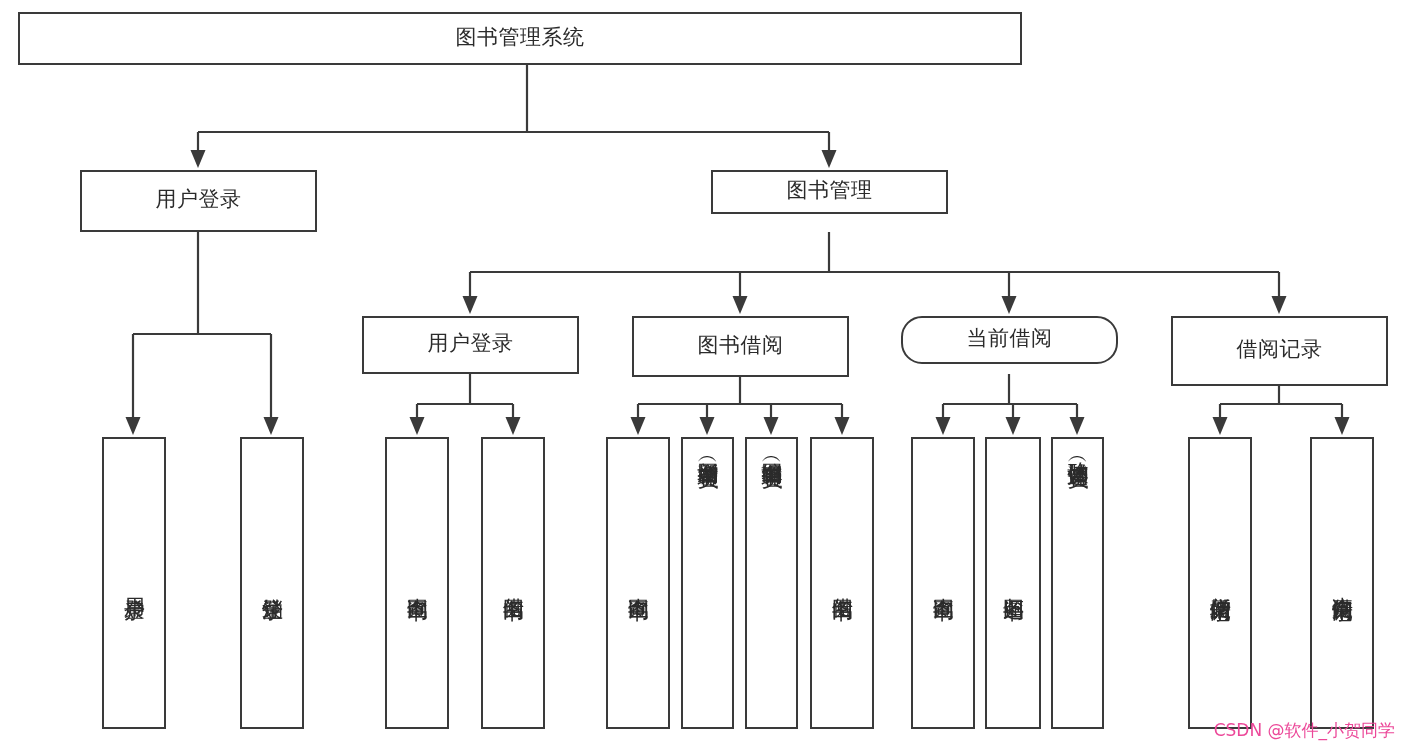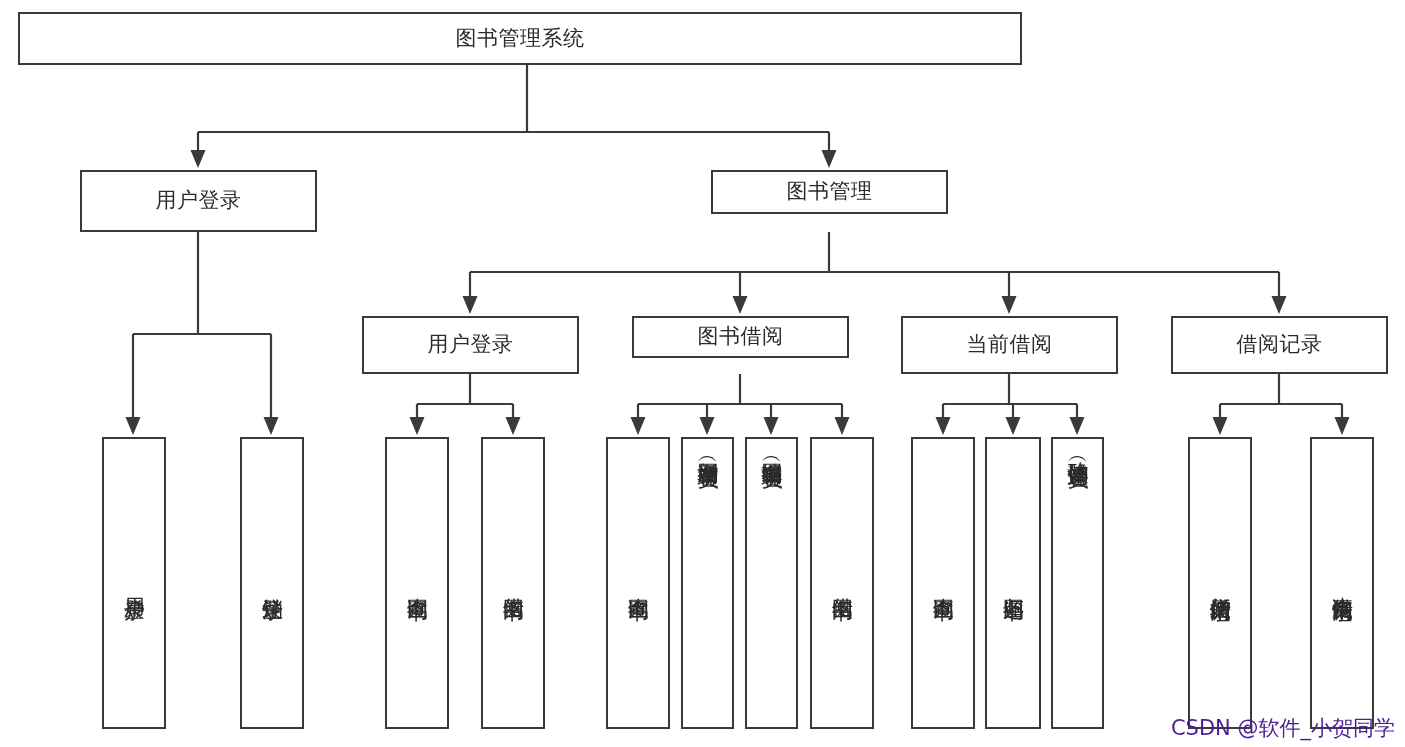--- a/index.html
+++ b/index.html
@@ -25,20 +25,21 @@
     height: 747px;
   }
   .node-box {
     position: absolute;
     box-sizing: border-box;
     border: 2px solid #3a3a3a;
     background: #ffffff;
     display: flex;
     align-items: center;
     justify-content: center;
+    font-family: Liberation Mono, monospace;
   }
   .node-label-h {
     font-size: 21px;
     color: #2b2b2b;
     line-height: 1.1;
     letter-spacing: 0.5px;
     white-space: nowrap;
   }
   .leaf-box {
     position: absolute;
@@ -61,22 +62,22 @@
     font-size: 21px;
     color: #2b2b2b;
     line-height: 1.28;
     letter-spacing: 1px;
     white-space: nowrap;
   }
   #watermark {
     position: absolute;
     right: 10px;
     bottom: 5px;
-    font-size: 21px;
-    color: #4c1d95;
+    font-size: 17px;
+    color: #ec4899;
     white-space: nowrap;
     pointer-events: none;
   }
 </style>
 </head>
 <body>
 
 <div id="diagram-root">
 
   <svg id="diagram-svg" viewBox="0 0 1405 747" xmlns="http://www.w3.org/2000/svg">
@@ -140,27 +141,27 @@
       </div>
       <div class="node-box" style="left: 80px; top: 170px; width: 237px; height: 62px;">
         <span class="node-label-h">用户登录</span>
       </div>
       <div class="node-box" style="left: 711px; top: 170px; width: 237px; height: 44px;">
         <span class="node-label-h">图书管理</span>
       </div>
       <div class="node-box" style="left: 362px; top: 316px; width: 217px; height: 58px;">
         <span class="node-label-h">用户登录</span>
       </div>
-      <div class="node-box" style="left: 632px; top: 316px; width: 217px; height: 42px;">
+      <div class="node-box" style="left: 632px; top: 316px; width: 217px; height: 61px;">
         <span class="node-label-h">图书借阅</span>
       </div>
-      <div class="node-box" style="left: 901px; top: 316px; width: 217px; height: 58px;">
+      <div class="node-box" style="left: 901px; top: 316px; width: 217px; height: 48px; border-radius: 21px;">
         <span class="node-label-h">当前借阅</span>
       </div>
-      <div class="node-box" style="left: 1171px; top: 316px; width: 217px; height: 58px;">
+      <div class="node-box" style="left: 1171px; top: 316px; width: 217px; height: 70px;">
         <span class="node-label-h">借阅记录</span>
       </div>
       <div class="leaf-box mid" style="left: 102px; top: 437px; width: 64px; height: 292px;">
         <span class="leaf-label-v">用户登录</span>
       </div>
       <div class="leaf-box mid" style="left: 240px; top: 437px; width: 64px; height: 292px;">
         <span class="leaf-label-v">注销登录</span>
       </div>
       <div class="leaf-box mid" style="left: 385px; top: 437px; width: 64px; height: 292px;">
         <span class="leaf-label-v">查询图书</span>

